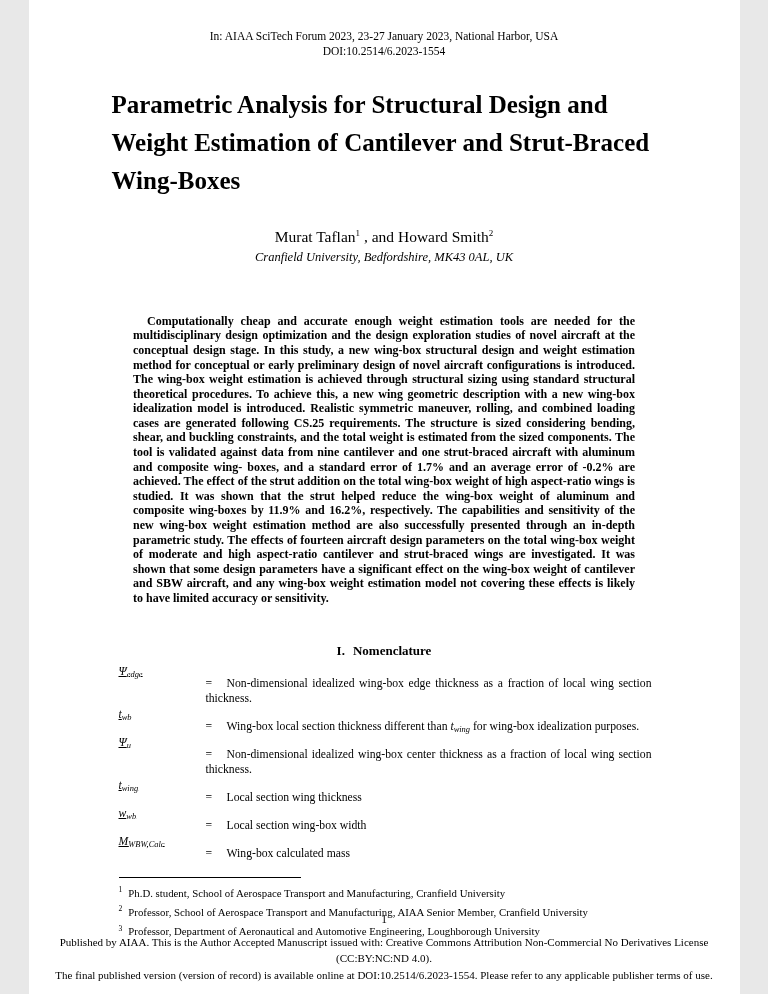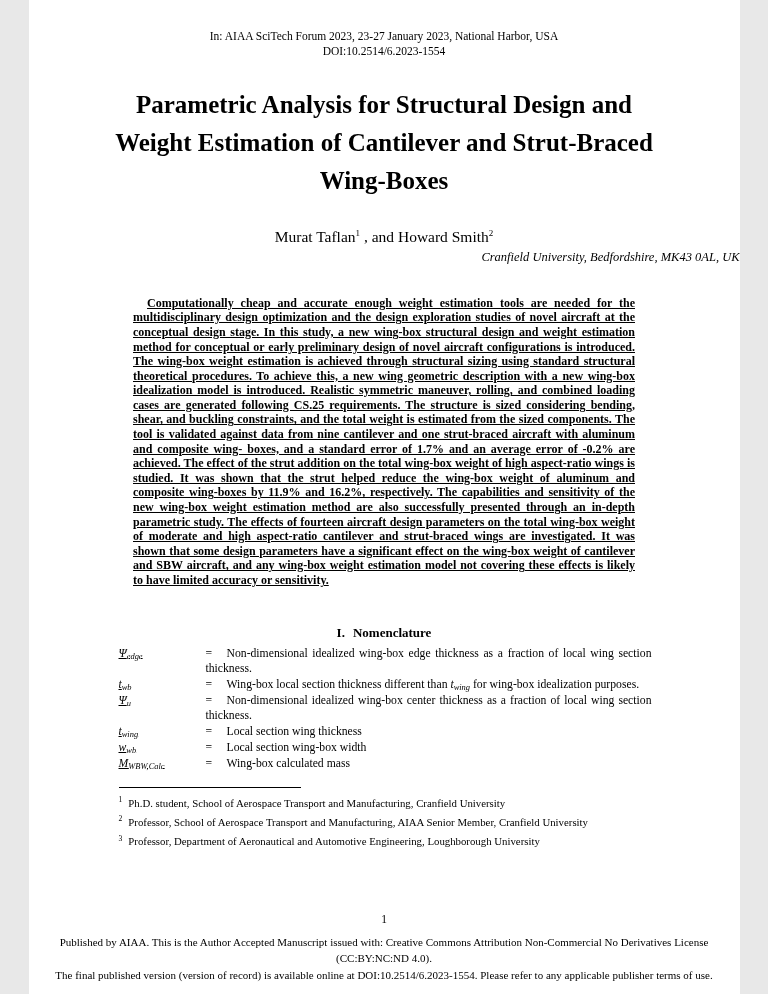--- a/index.html
+++ b/index.html
@@ -15,40 +15,38 @@
   }
   .conf-header {
     padding-top: 29px;
     text-align: center;
     font-size: 11.5px;
     line-height: 1.32;
   }
   .paper-title {
     width: 545px;
     margin: 27px auto 0 auto;
-    text-align: center;
     font-size: 25px;
     font-weight: bold;
     line-height: 1.52;
   }
   .author-block { text-align: center; }
   .author-block.first { margin-top: 27px; }
   .author-block.second { margin-top: 21px; }
   .author-names { font-size: 15.5px; line-height: 1.25; }
   .author-names sup { font-size: 9px; vertical-align: super; }
-  .affiliation { font-style: italic; font-size: 12.5px; margin-top: 3px; text-align: right; }
+  .affiliation { font-style: italic; font-size: 12.5px; margin-top: 3px; }
   .abstract {
     width: 502px;
-    margin: 31px auto 0 auto;
+    margin: 49px auto 0 auto;
     font-size: 12px;
     font-weight: bold;
     line-height: 14.6px;
     text-align: justify;
     text-indent: 14px;
-    text-decoration: underline;
   }
   .nom-heading {
     text-align: center;
     font-size: 13px;
     font-weight: bold;
     margin-top: 37px;
   }
   .nom-heading .nom-no { margin-right: 8px; }
   .nomenclature {
     margin: 5px 88px 0 90px;
@@ -61,21 +59,21 @@
     font-style: italic;
     text-decoration: underline;
   }
   .nom-sym sub, .nom-def sub {
     font-style: italic;
     font-size: 0.72em;
     vertical-align: -0.25em;
     line-height: 0;
   }
   .imath { font-style: italic; }
-  .nom-def { flex: 1; text-align: justify; }
+  .nom-def { flex: 1; text-align: justify; margin-top: 12px; }
   .eq { display: inline-block; width: 21px; font-style: normal; }
   .footnote-rule {
     margin: 16px 0 4px 90px;
     width: 182px;
     border-top: 1px solid #000000;
     height: 0;
   }
   .footnotes {
     margin: 0 80px 0 90px;
     font-size: 10.8px;

